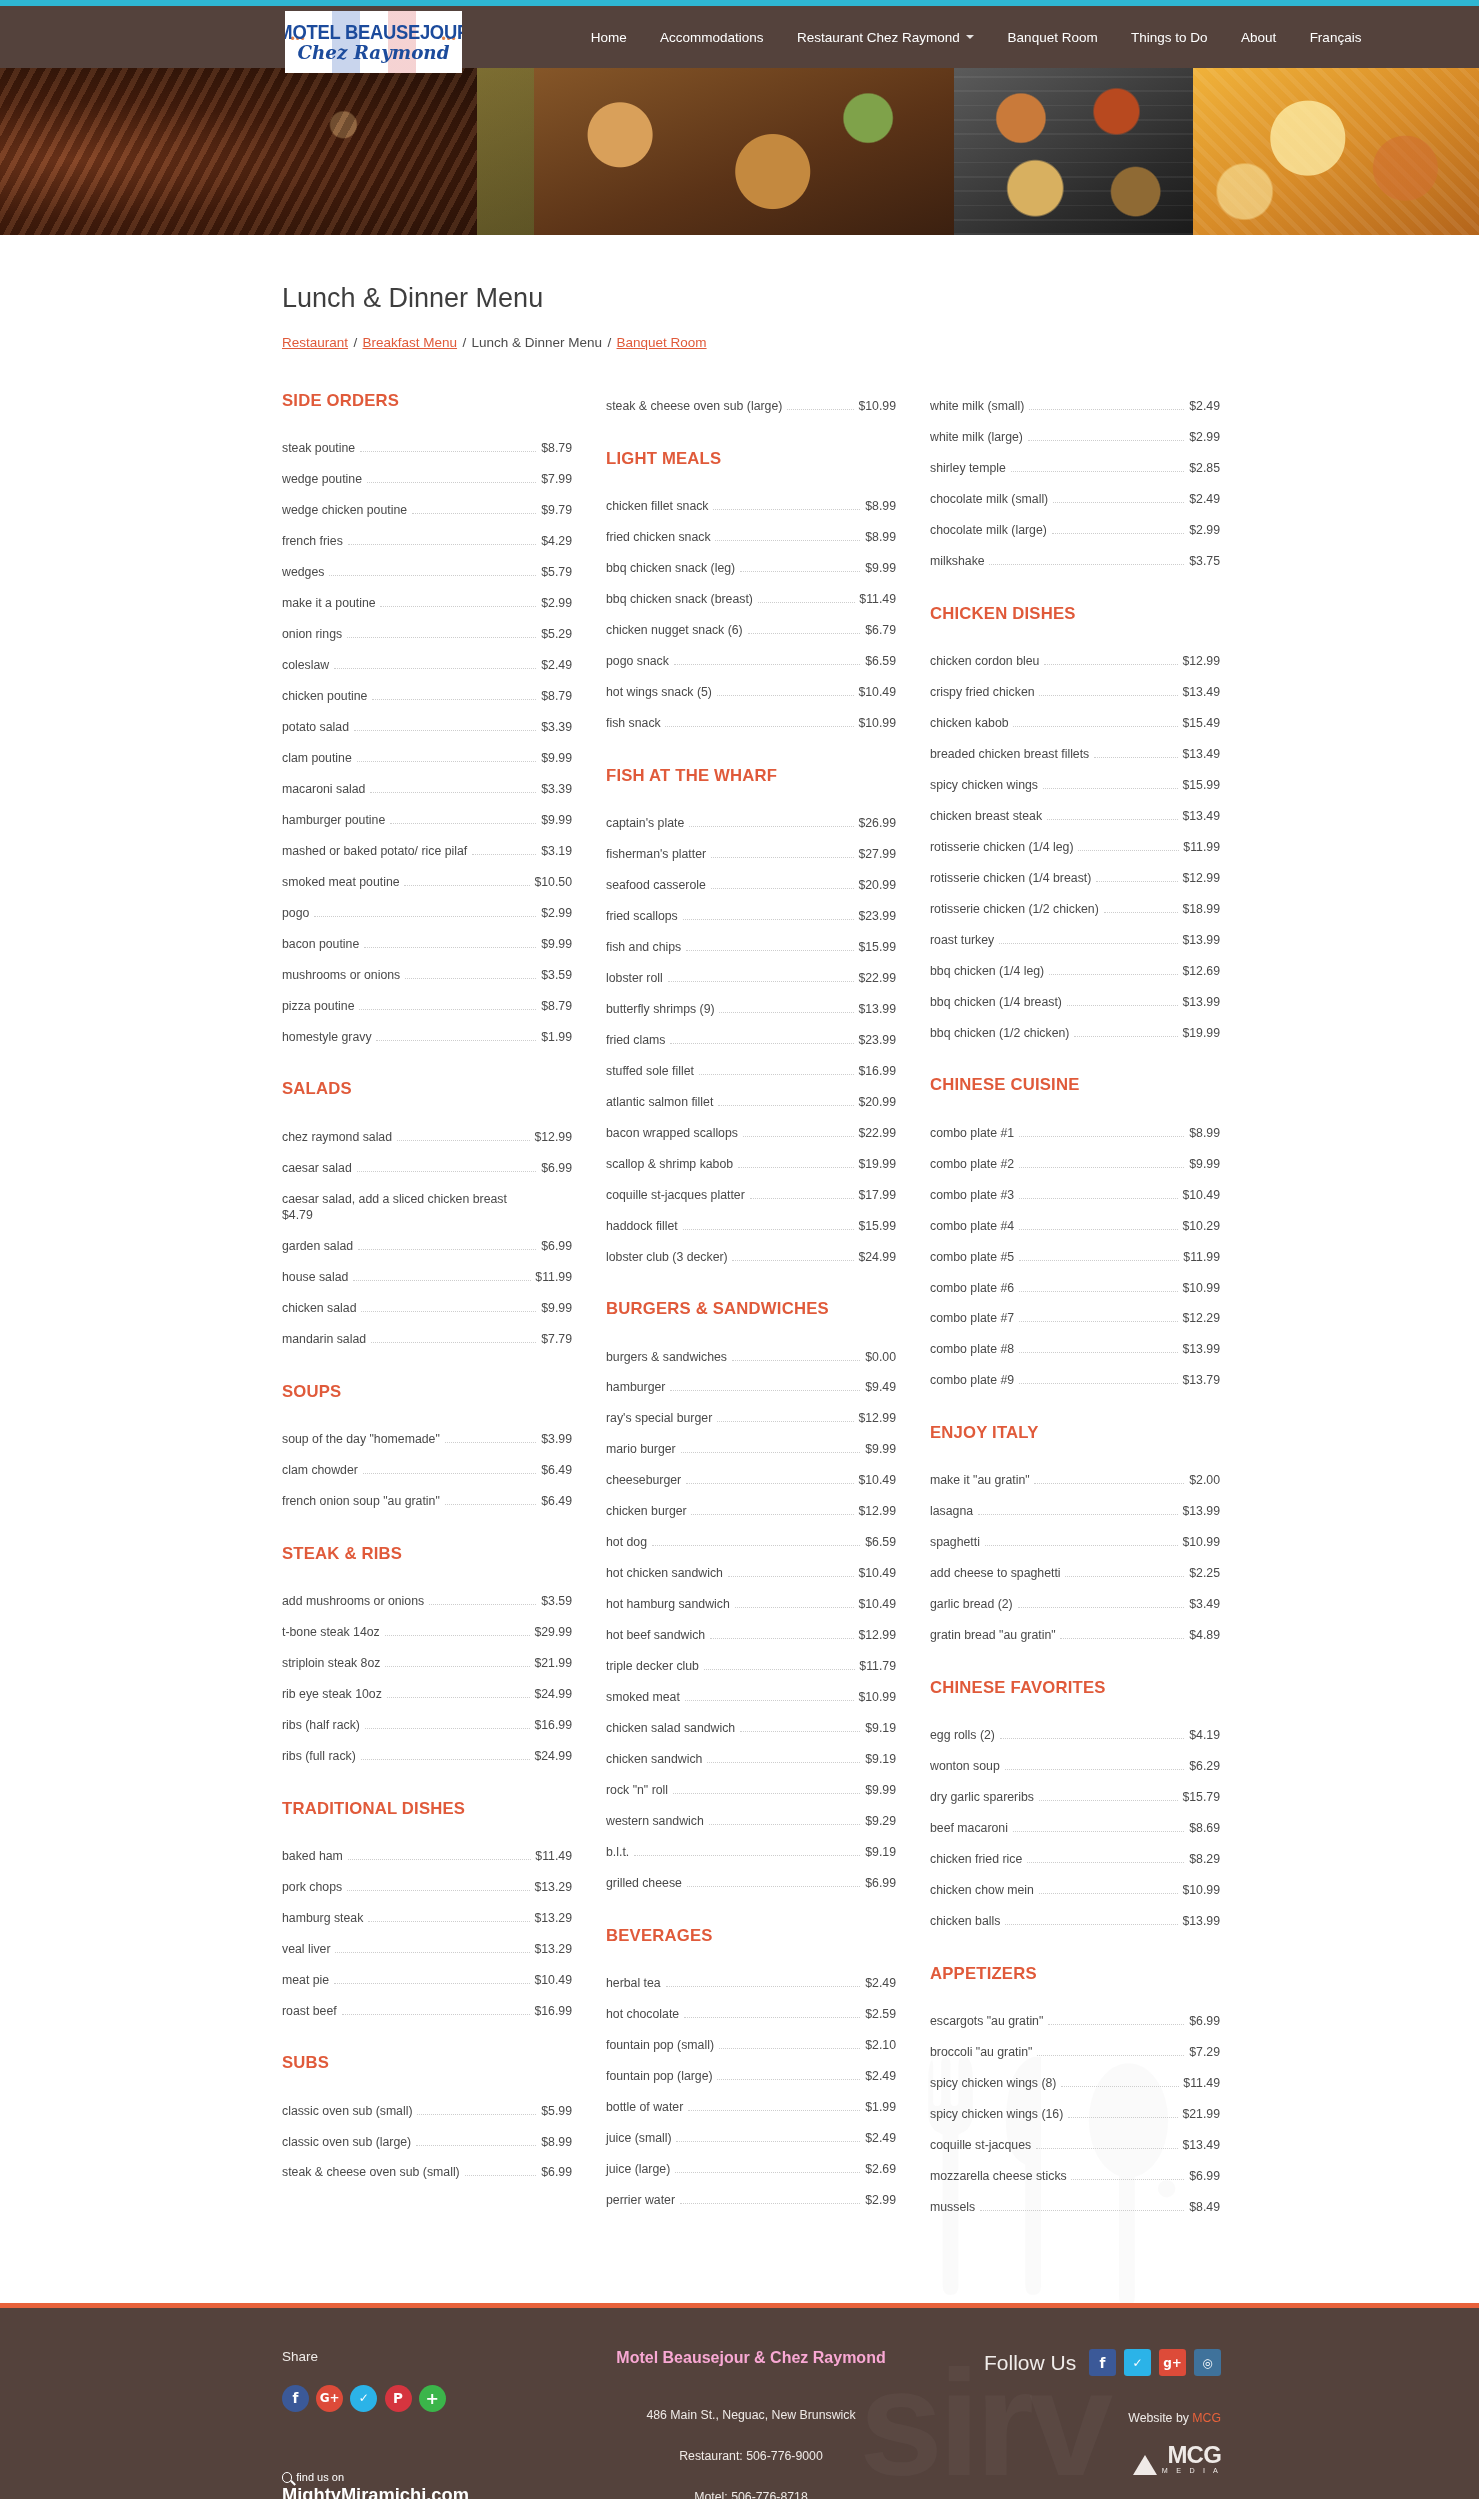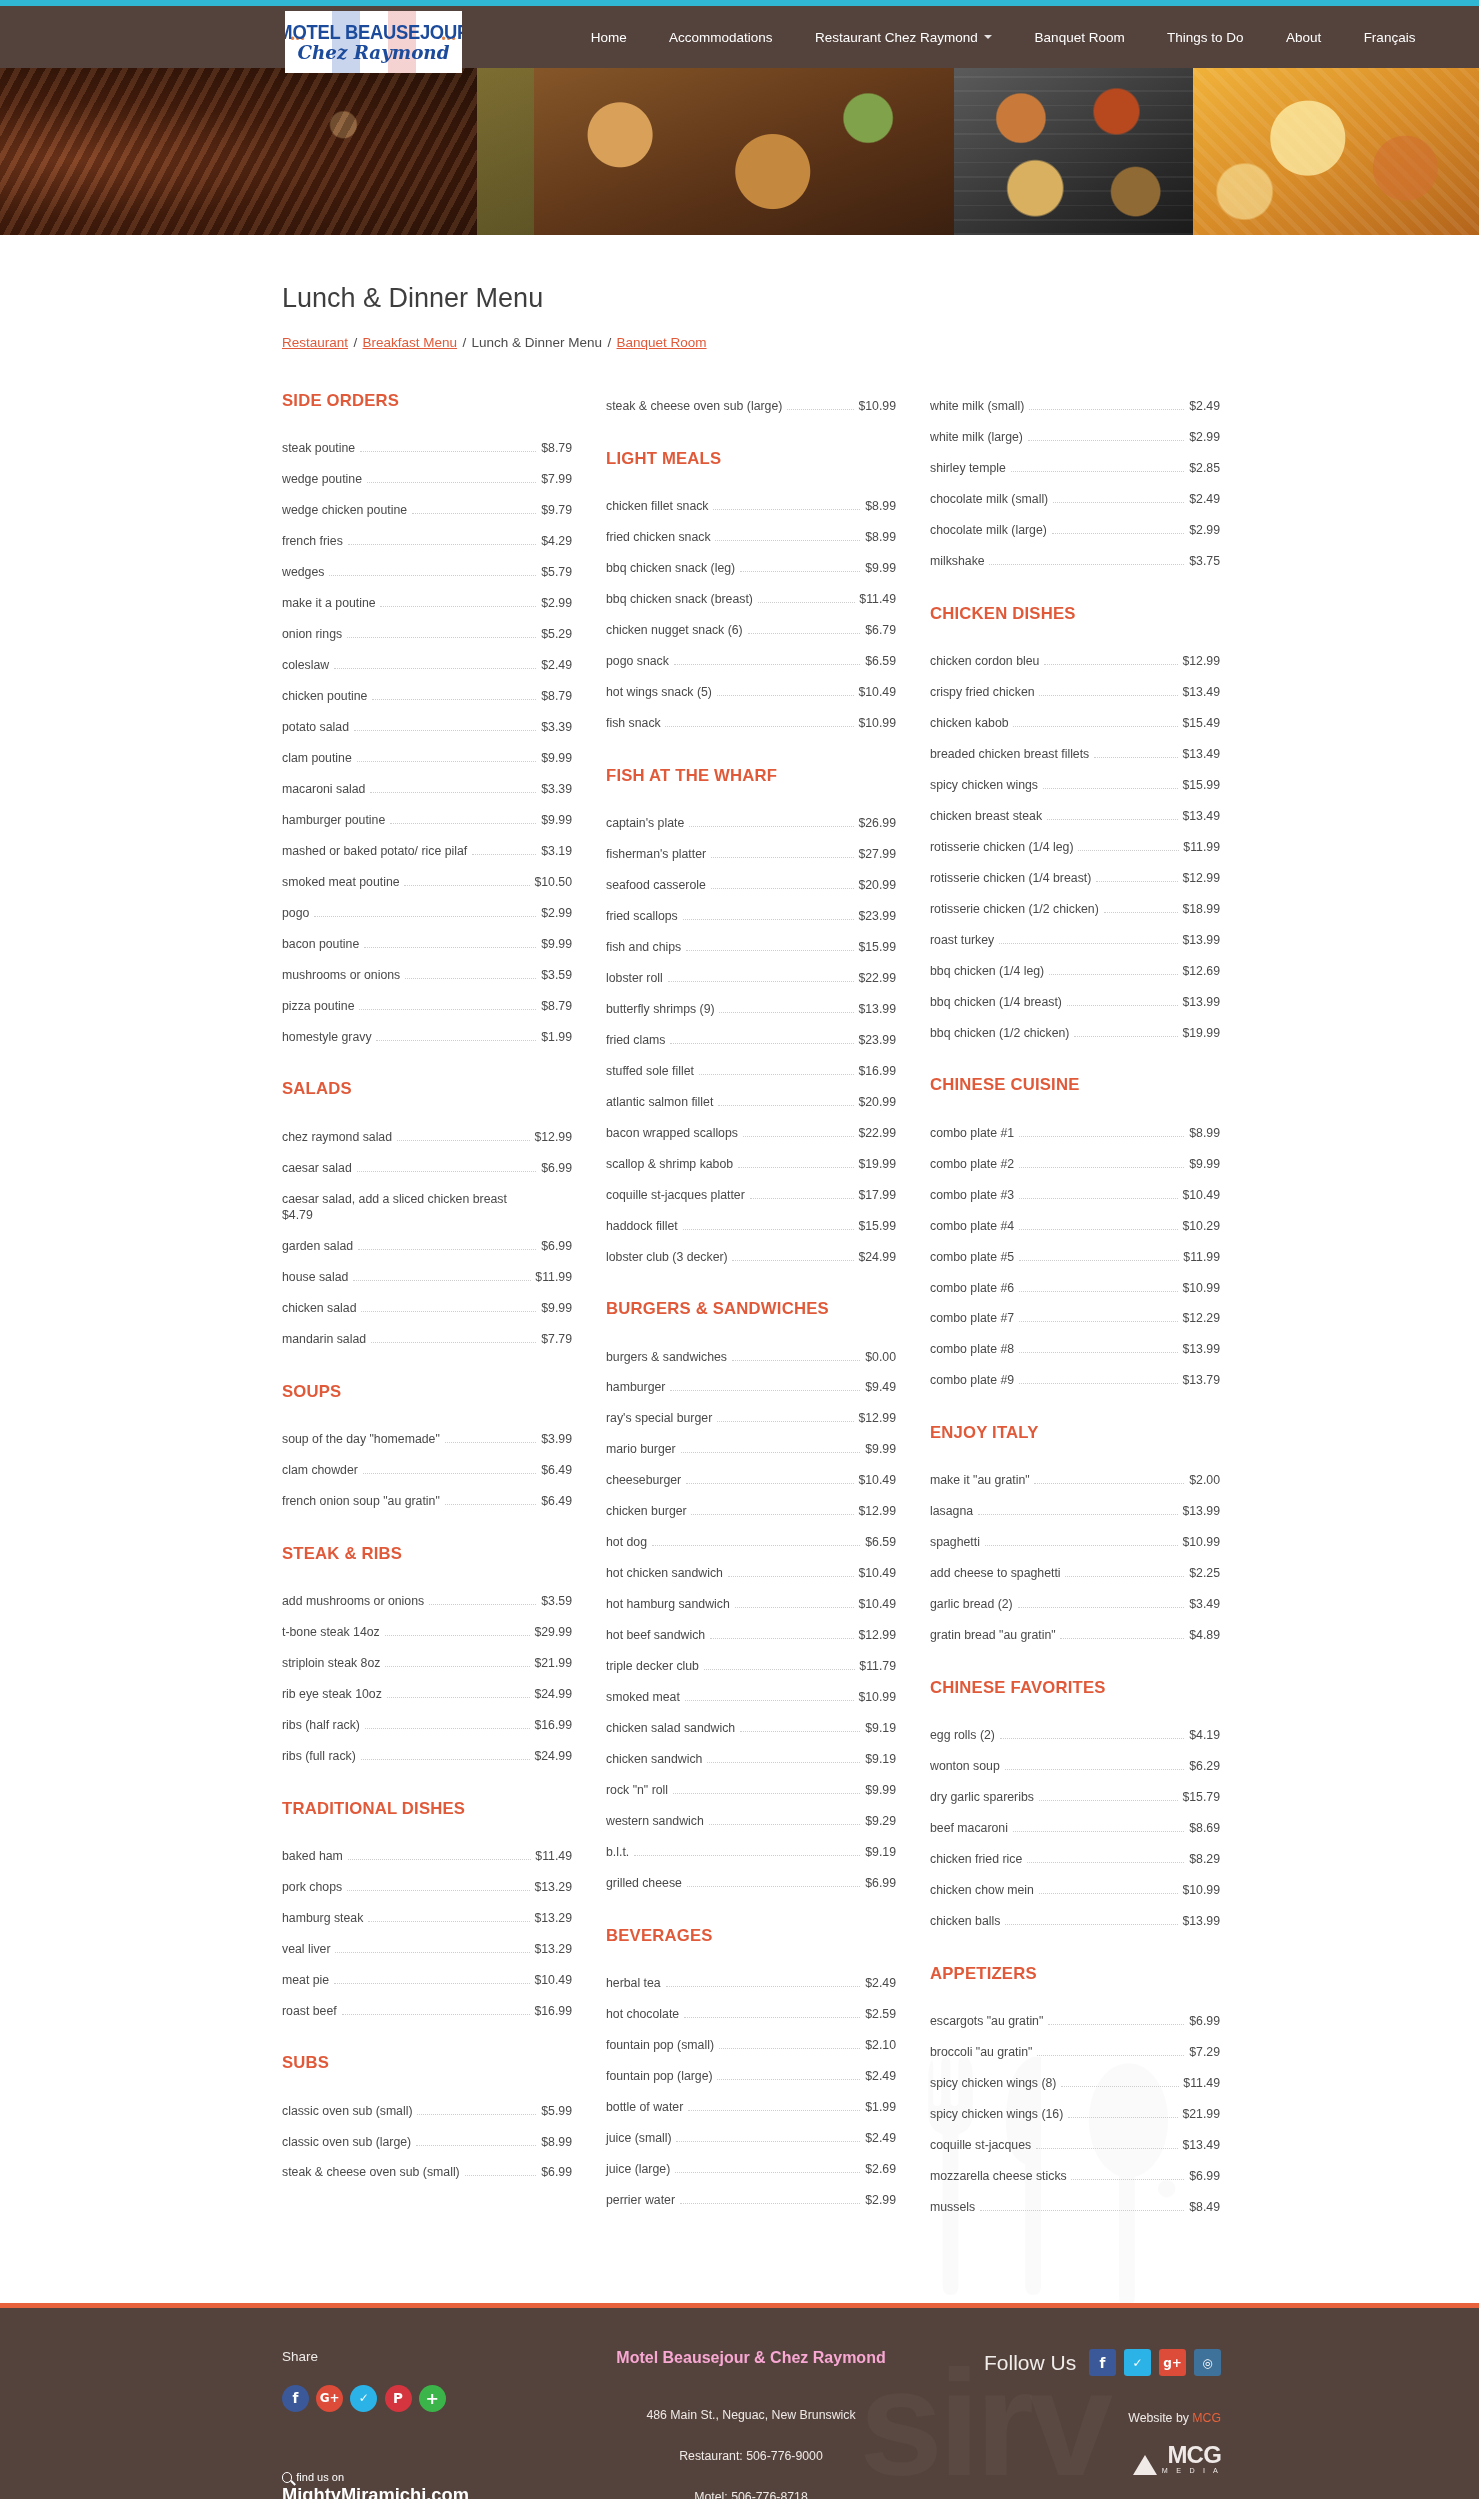--- a/index.html
+++ b/index.html
@@ -72,21 +72,21 @@
     color: #e8854a; font-size: 12px; letter-spacing: 0.8px;
   }
   .logo-dots-l { left: 5.6px; }
   .logo-dots-r { right: 5.6px; }
 
   .main-nav {
     position: absolute;
     left: 578px;
     display: flex;
     align-items: center;
-    gap: 17px;
+    gap: 8px;
   }
   .nav-item {
     color: #ffffff;
     font-size: 13.5px;
     padding: 0 12.7px;
     white-space: nowrap;
     cursor: pointer;
     display: flex;
     align-items: center;
     gap: 6.4px;

